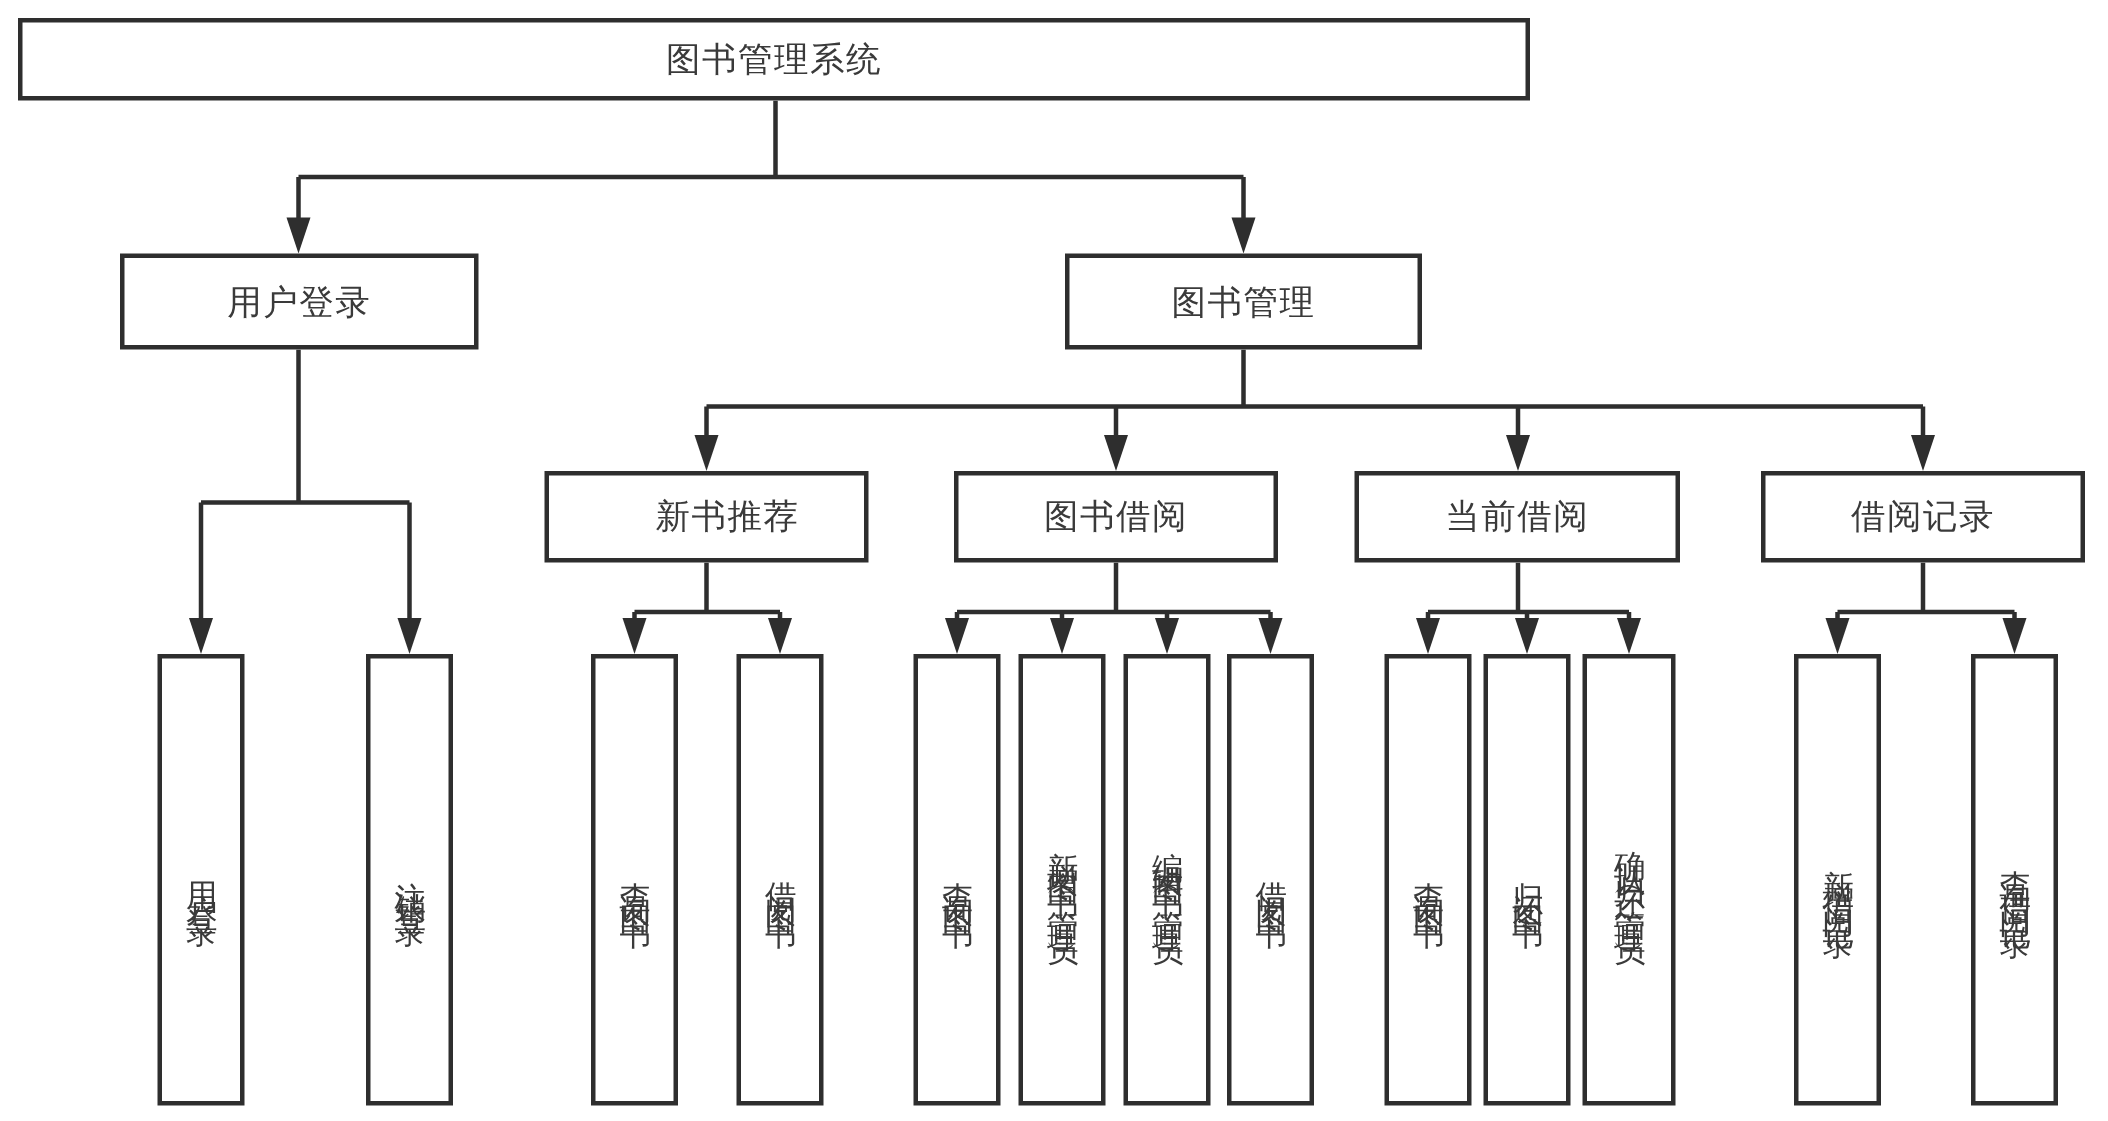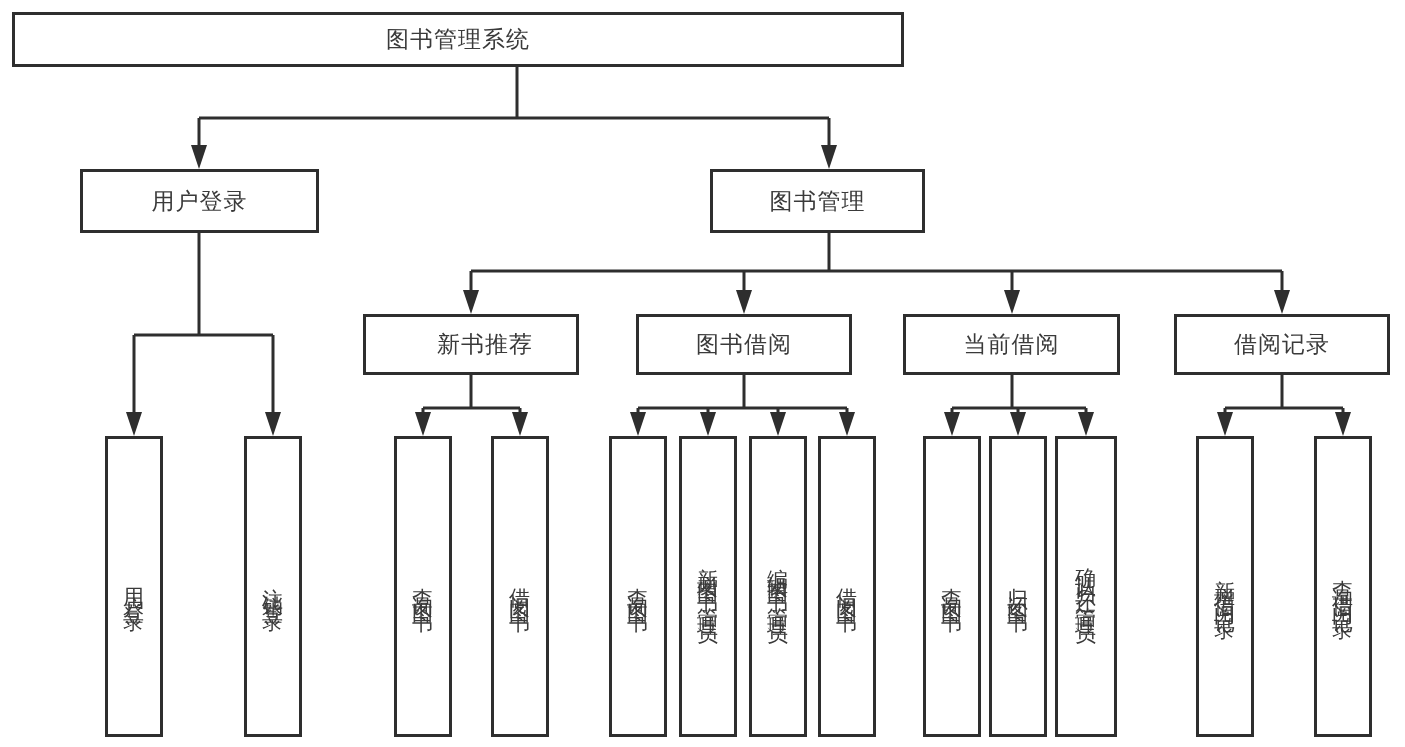--- a/index.html
+++ b/index.html
@@ -84,24 +84,24 @@
       <polygon points="770,412 786,412 778,436"></polygon>
       <polygon points="839,412 855,412 847,436"></polygon>
       <polygon points="944,412 960,412 952,436"></polygon>
       <polygon points="1010,412 1026,412 1018,436"></polygon>
       <polygon points="1078,412 1094,412 1086,436"></polygon>
       <polygon points="1217,412 1233,412 1225,436"></polygon>
       <polygon points="1335,412 1351,412 1343,436"></polygon>
     </g>
   </svg>
 
-  <div class="box" style="left:12px; top:12px; width:892px; height:55px;">图书管理系统</div>
+  <div class="box" style="left:12px; top:12px; width:1008px; height:55px;">图书管理系统</div>
 
   <div class="box" style="left:80px; top:169px; width:239px; height:64px;">用户登录</div>
-  <div class="box" style="left:710px; top:169px; width:215px; height:64px;">图书管理</div>
+  <div class="box" style="left:710px; top:169px; width:238px; height:64px;">图书管理</div>
 
   <div class="box" style="left:363px; top:314px; width:216px; height:61px;padding-left:28px;">新书推荐</div>
   <div class="box" style="left:636px; top:314px; width:216px; height:61px;">图书借阅</div>
   <div class="box" style="left:903px; top:314px; width:217px; height:61px;">当前借阅</div>
   <div class="box" style="left:1174px; top:314px; width:216px; height:61px;">借阅记录</div>
 
   <div class="box leaf" style="left:105px;">
     <span class="vtext">用户登录</span>
   </div>
   <div class="box leaf" style="left:244px;">

